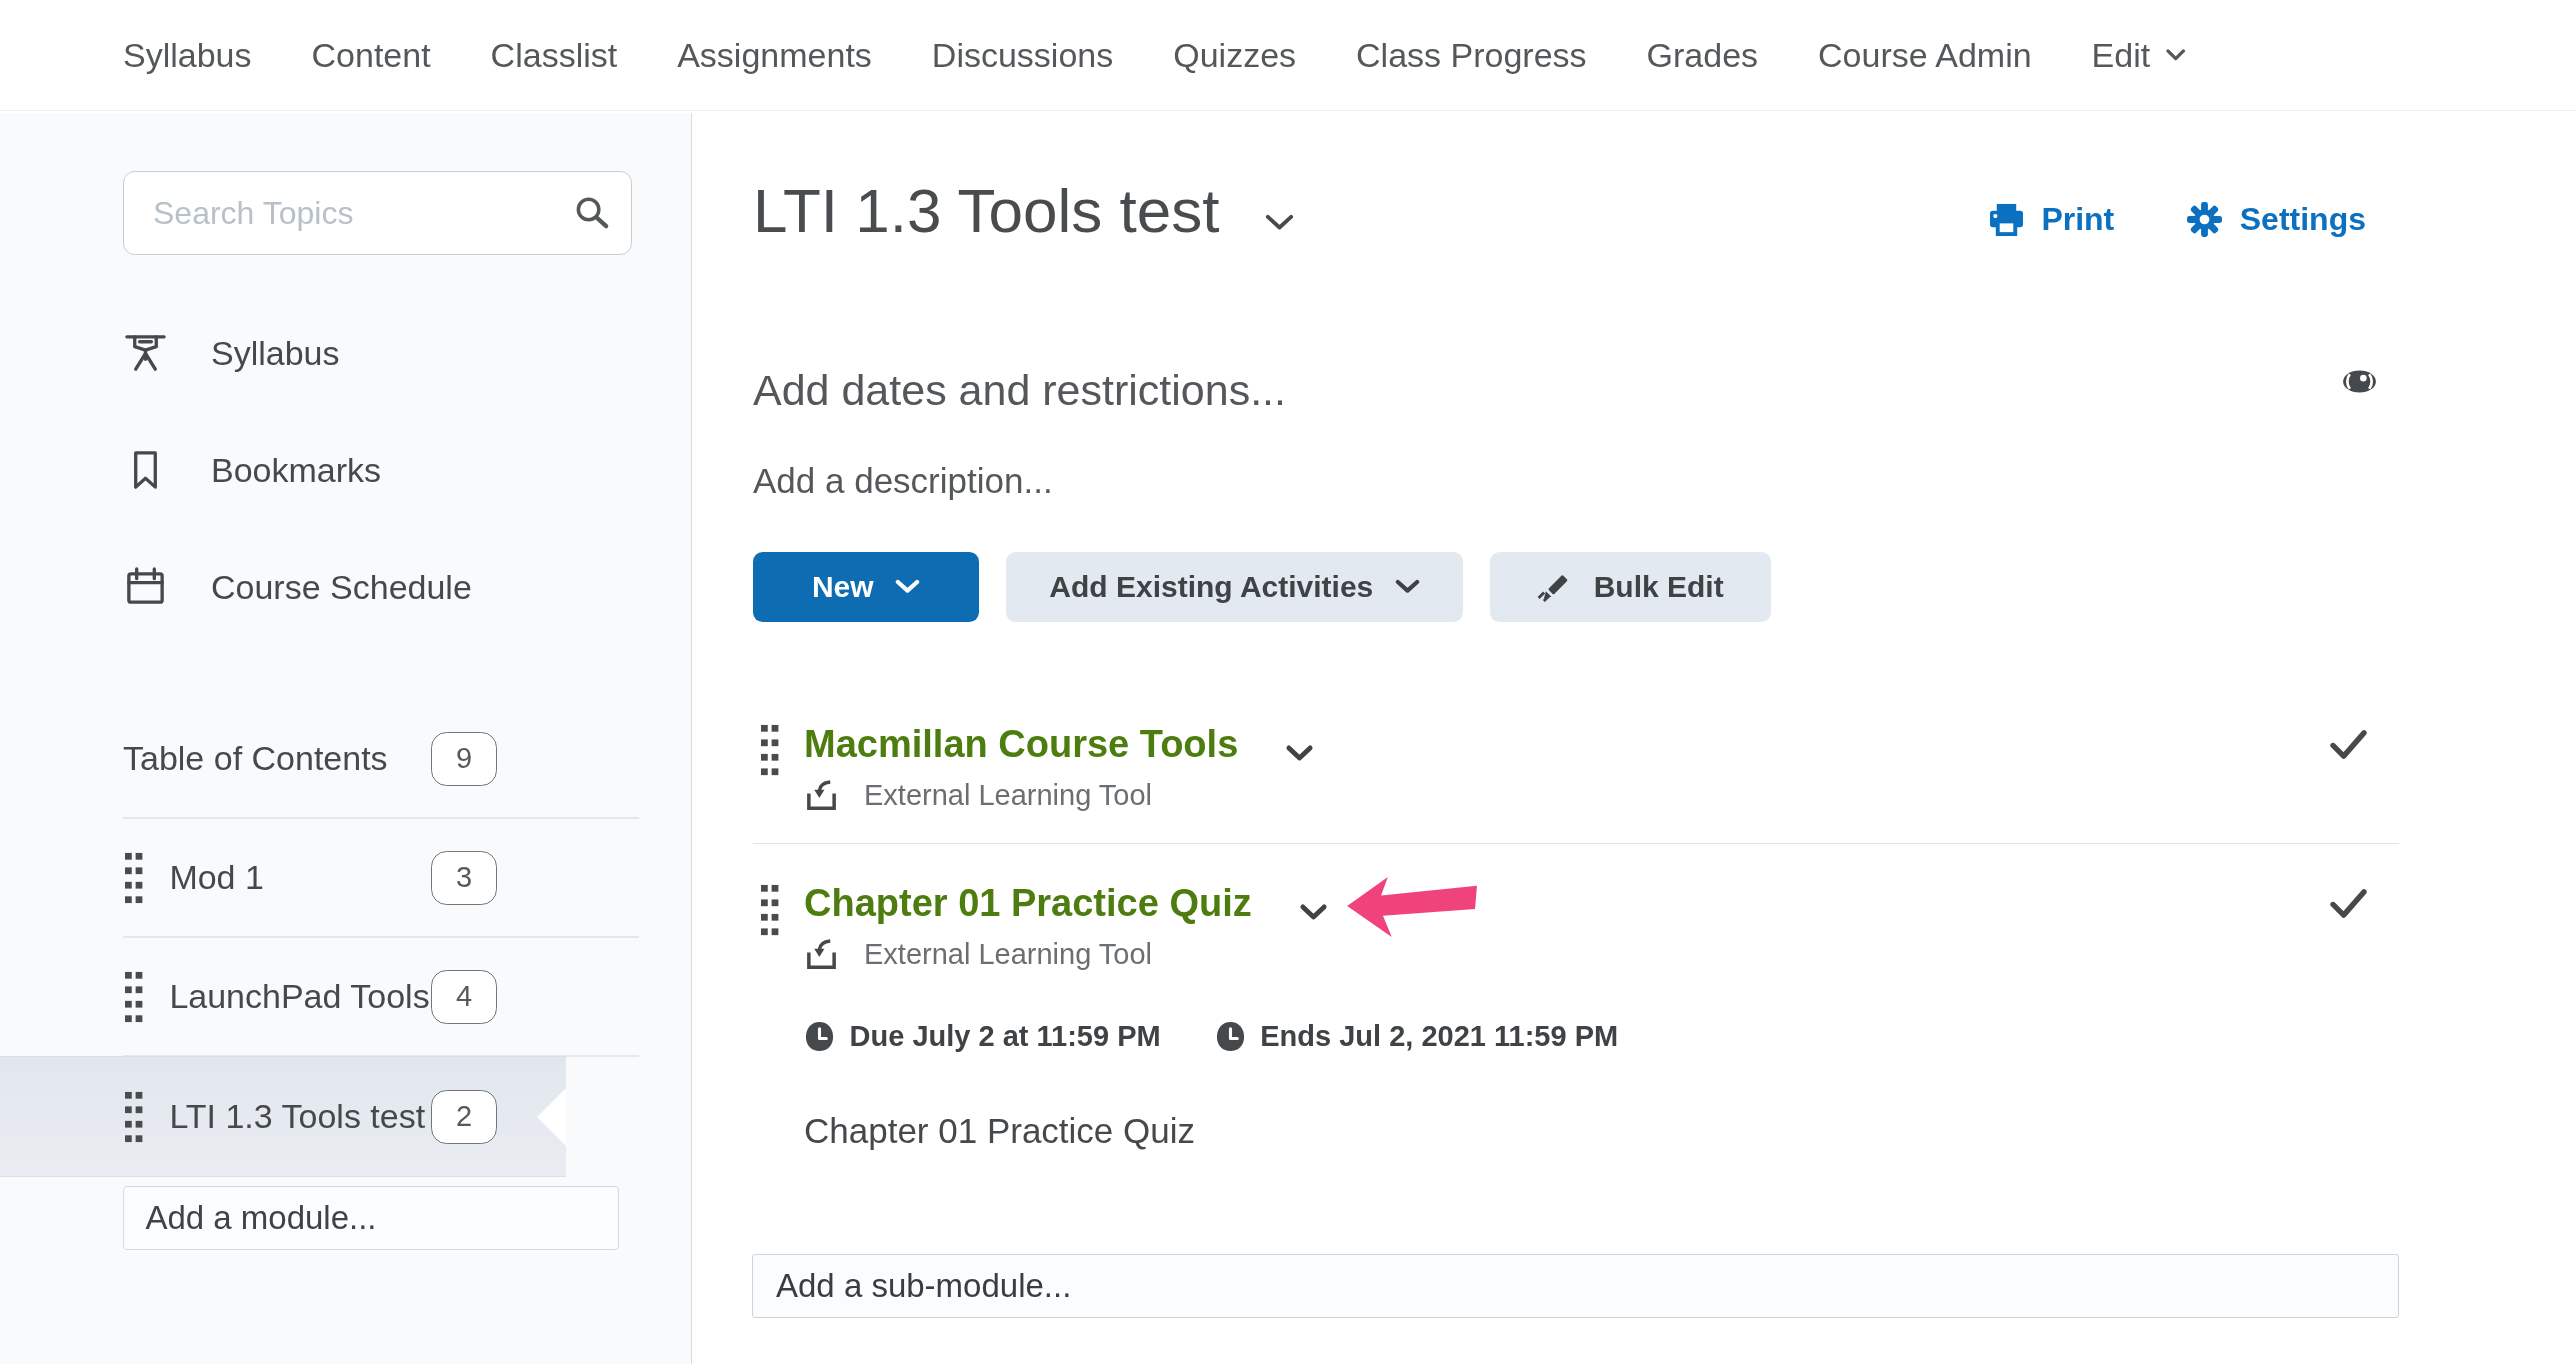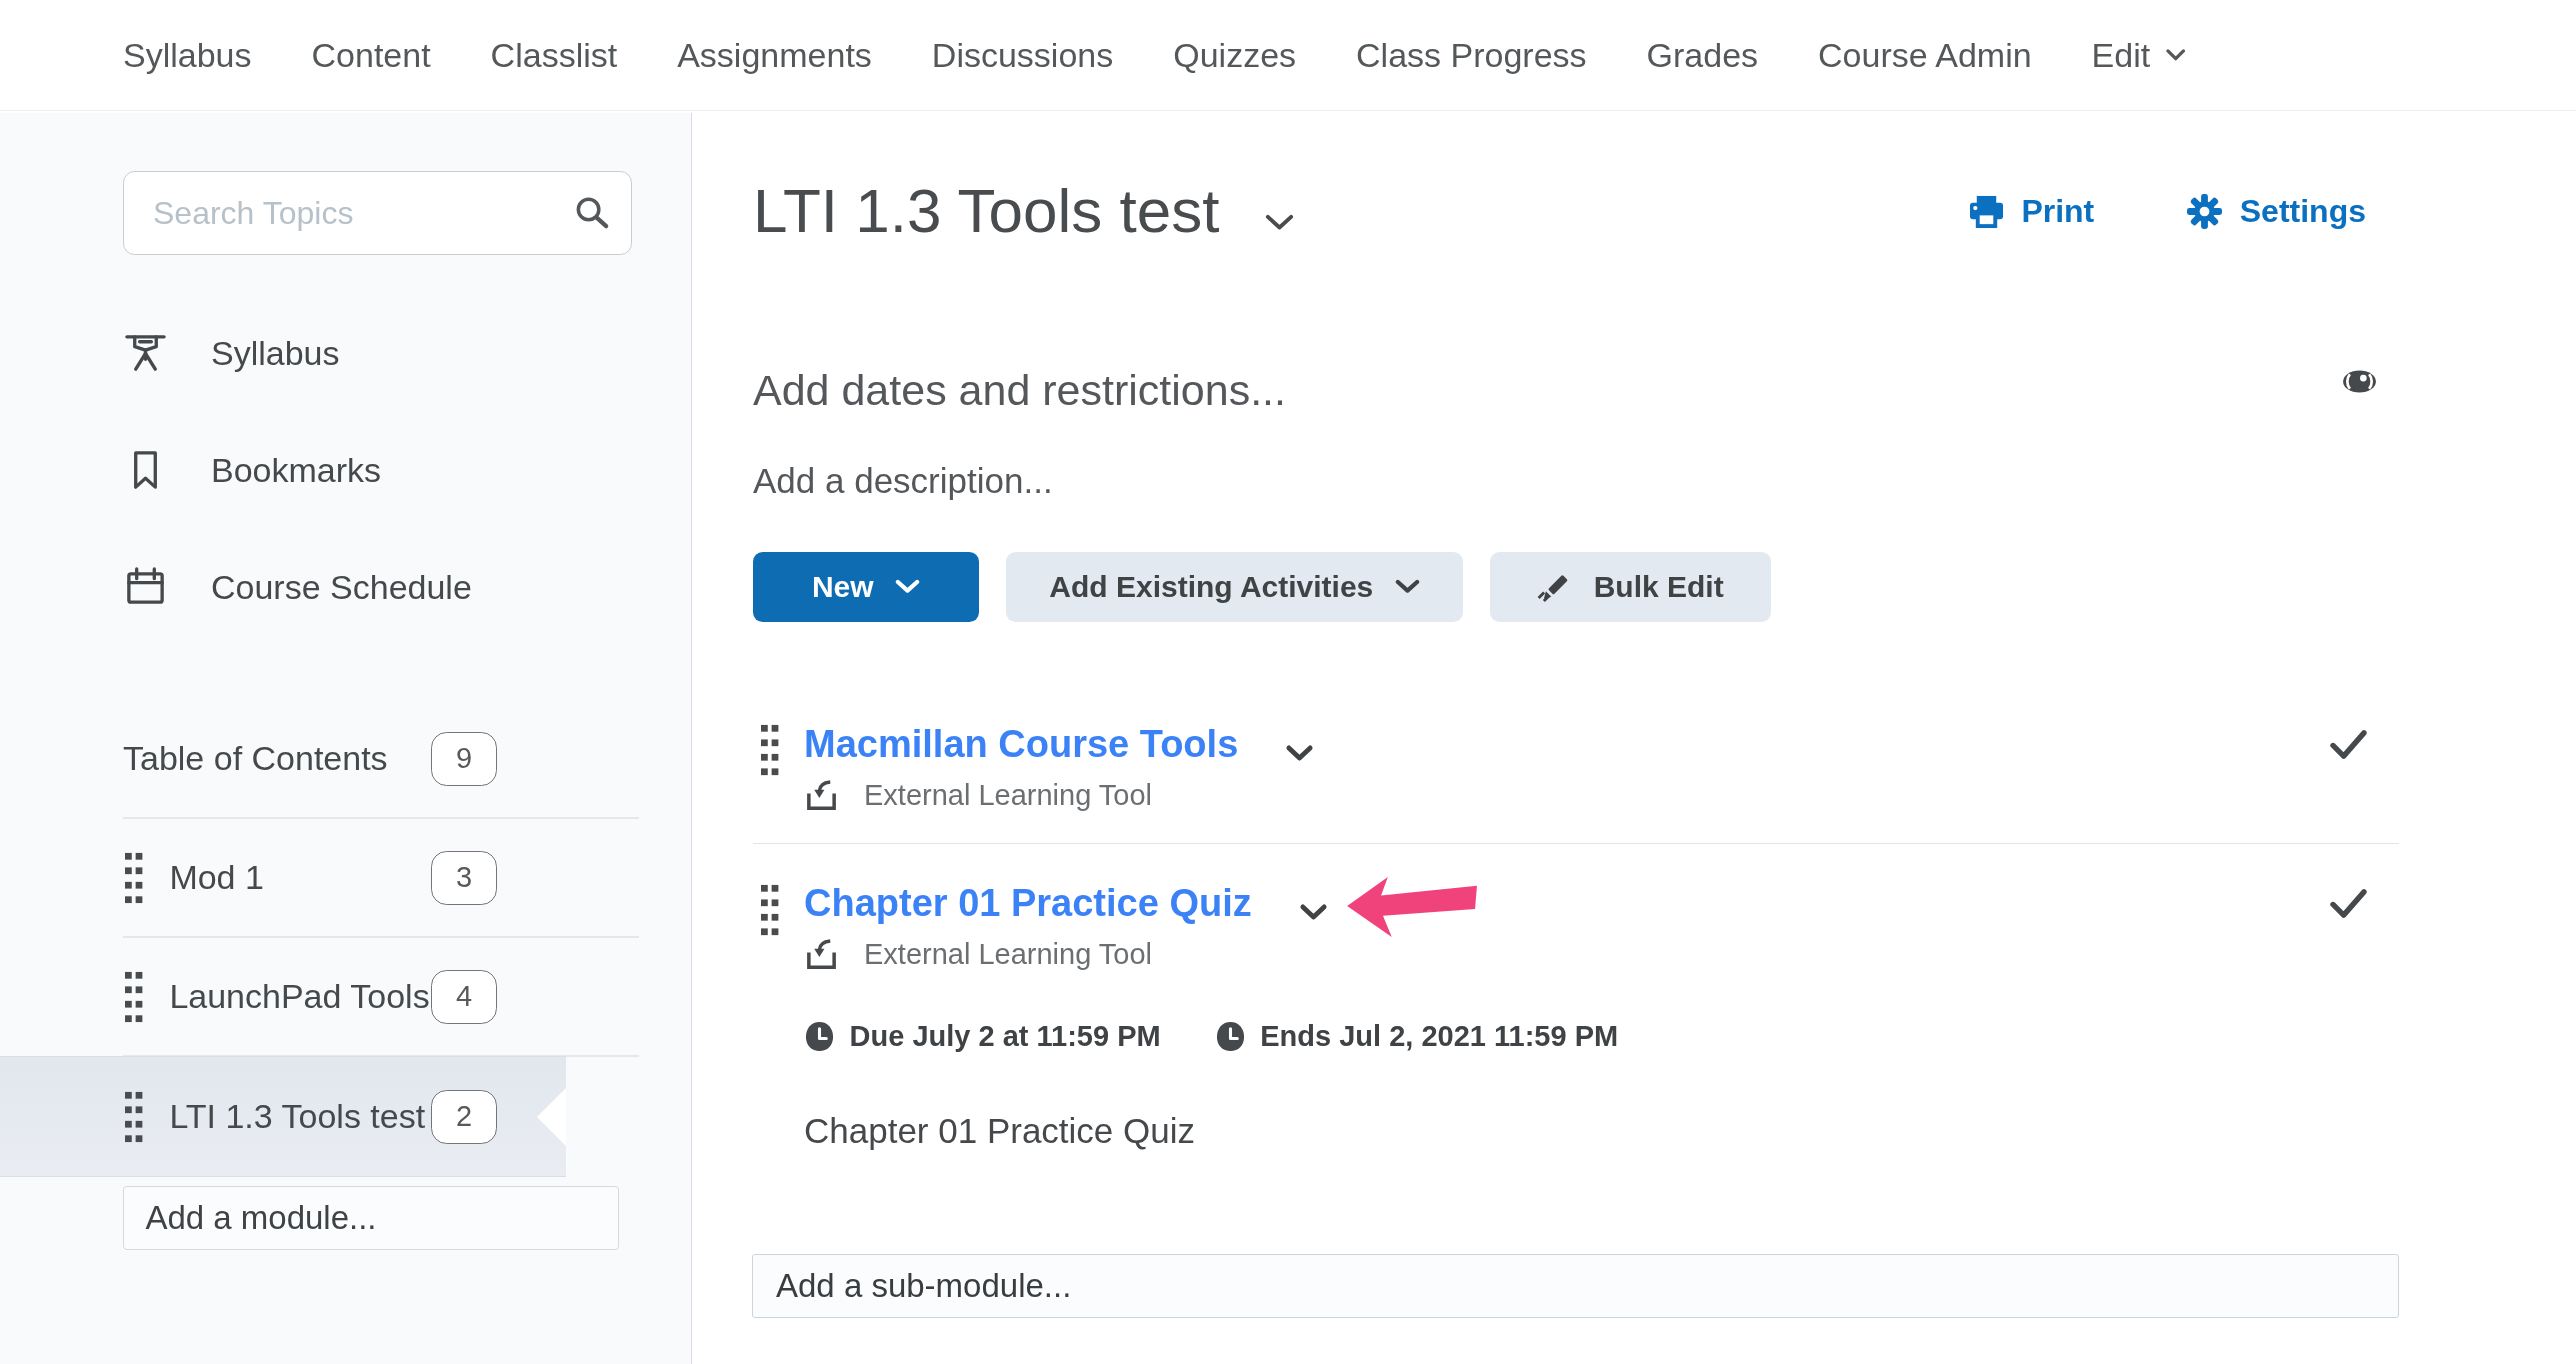--- a/index.html
+++ b/index.html
@@ -48,21 +48,21 @@
            background:#fbfcfe; border:1.9px solid #d4dae0; border-radius:3.9px;
            font-size:33px; color:#3f4346; padding:0 21.4px; font-family:inherit; outline:none; }
   .add-module-input::placeholder { color:#3f4346; }
 
   
   .main { position:absolute; left:694px; top:113px; right:0; bottom:0; background:#fff; }
   .title-row { position:absolute; left:59px; top:62px; display:flex; align-items:center; gap:45px; }
   .page-title { font-size:62px; color:#494c4e; font-weight:400; }
   .title-chevron { margin-top:25px; cursor:pointer; }
 
-  .top-actions { position:absolute; top:80px; right:210px; display:flex; gap:92px; }
+  .top-actions { position:absolute; top:88px; right:210px; display:flex; gap:72px; }
   .action-btn { display:flex; align-items:center; gap:16.5px; cursor:pointer; }
   .action-btn .alabel { font-size:32px; font-weight:700; color:#0c70c0; }
 
   .add-dates { position:absolute; left:59px; top:253px; font-size:43px; color:#55585b; cursor:pointer; }
   .eye-toggle { position:absolute; top:255px; right:198px; cursor:pointer; }
   .add-desc  { position:absolute; left:59px; top:348px; font-size:35px; color:#55585b; cursor:pointer; }
 
   .btn-row { position:absolute; left:59px; top:439px; display:flex; gap:27px; }
   .btn { height:70px; border-radius:9.7px; border:none; display:flex; align-items:center;
          justify-content:center; gap:21.4px; font-size:30px; font-weight:700;
@@ -73,21 +73,21 @@
   .btn-bulkedit { min-width:281px; }
 
   .items { position:absolute; left:59px; top:583px; right:177px; }
   .item { position:relative; padding-left:51px; }
   .item-1 { padding-top:24px; padding-bottom:29px; border-bottom:1.9px solid #dfe5ea; }
   .item-2 { padding-top:35px; }
   .item .drag-handle { position:absolute; left:5.8px; cursor:grab; }
   .item-1 .drag-handle { top:27px; }
   .item-2 .drag-handle { top:39px; }
   .item-title-line { display:flex; align-items:center; gap:47px; height:49px; }
-  .item-link { font-size:38px; font-weight:600; color:#3b82f6; cursor:pointer; }
+  .item-link { font-size:38px; font-weight:600; color:#4d7c0f; cursor:pointer; }
   .item-chevron { margin-top:17.5px; cursor:pointer; }
   .item-sub { display:flex; align-items:center; gap:25px; margin-top:7.8px; height:37px; }
   .item-sub .sub-label { font-size:29px; color:#6b6f72; }
   .item-check { position:absolute; right:32px; }
   .item-1 .item-check { top:33px; }
   .item-2 .item-check { top:44px; }
 
   .date-row { display:flex; align-items:center; gap:54px; margin-top:45px; height:37px; }
   .date-chip { display:flex; align-items:center; gap:14.6px; }
   .date-chip .dlabel { font-size:29px; font-weight:600; color:#3f4346; }

